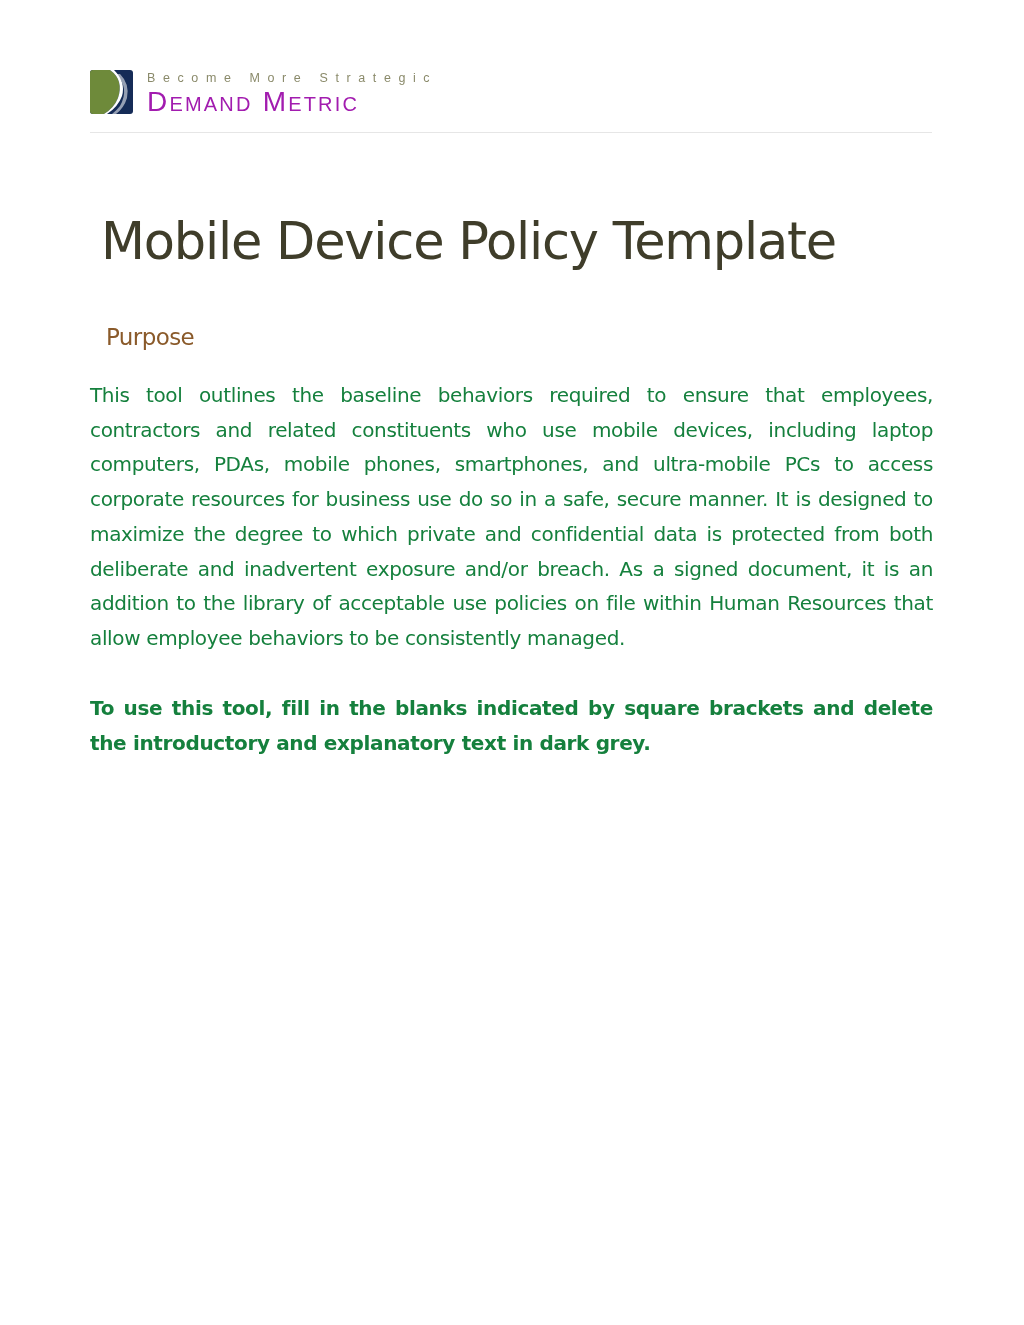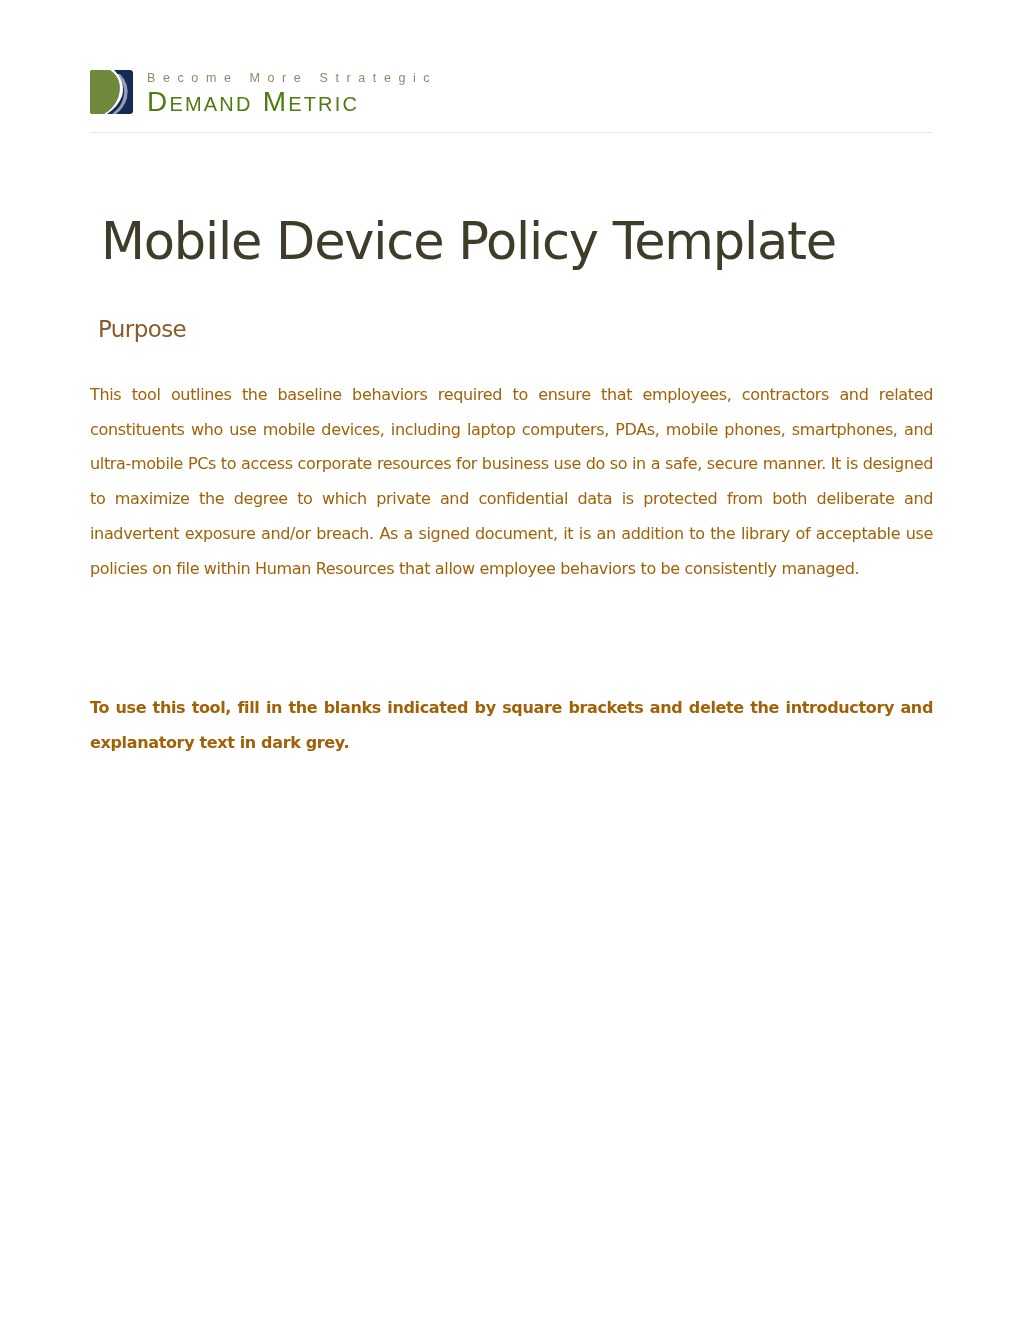--- a/index.html
+++ b/index.html
@@ -43,21 +43,21 @@
       font-size: 12.5px;
       letter-spacing: 7.6px;
       color: #8a8a6a;
       line-height: 16px;
       margin-top: 0px;
       white-space: nowrap;
     }
     .brand {
       font-family: "Liberation Sans", sans-serif;
       font-size: 28px;
-      color: #4d7c0f;
+      color: #a21caf;
       letter-spacing: 2.2px;
       line-height: 30px;
       margin-top: 1px;
       white-space: nowrap;
       font-variant: small-caps;
       font-weight: normal;
     }
     .divider {
       position: absolute;
       left: 90px;
@@ -76,37 +76,37 @@
       font-size: 51px;
       letter-spacing: -1.2px;
       color: #3f3d2a;
       line-height: 70px;
       white-space: nowrap;
     }
     .section-heading {
       position: absolute;
       left: 90px;
       top: 293px;
-      margin: 8px;
+      margin: 16px;
       font-family: "DejaVu Sans", sans-serif;
       font-weight: normal;
       font-size: 23px;
       letter-spacing: -0.6px;
       color: #8a5a2a;
       line-height: 32px;
     }
     .body-text {
       position: absolute;
       left: 90px;
       width: 843px;
       margin: 0;
       font-family: "DejaVu Sans", sans-serif;
-      font-size: 16px;
+      font-size: 20px;
       letter-spacing: -0.35px;
-      color: #a16207;
+      color: #15803d;
       line-height: 34.7px;
       text-align: justify;
     }
     .p1 { top: 366px; }
     .p2 { top: 679px; font-weight: bold; }
   </style>
 </head>
 <body>
 
 <div class="page">

